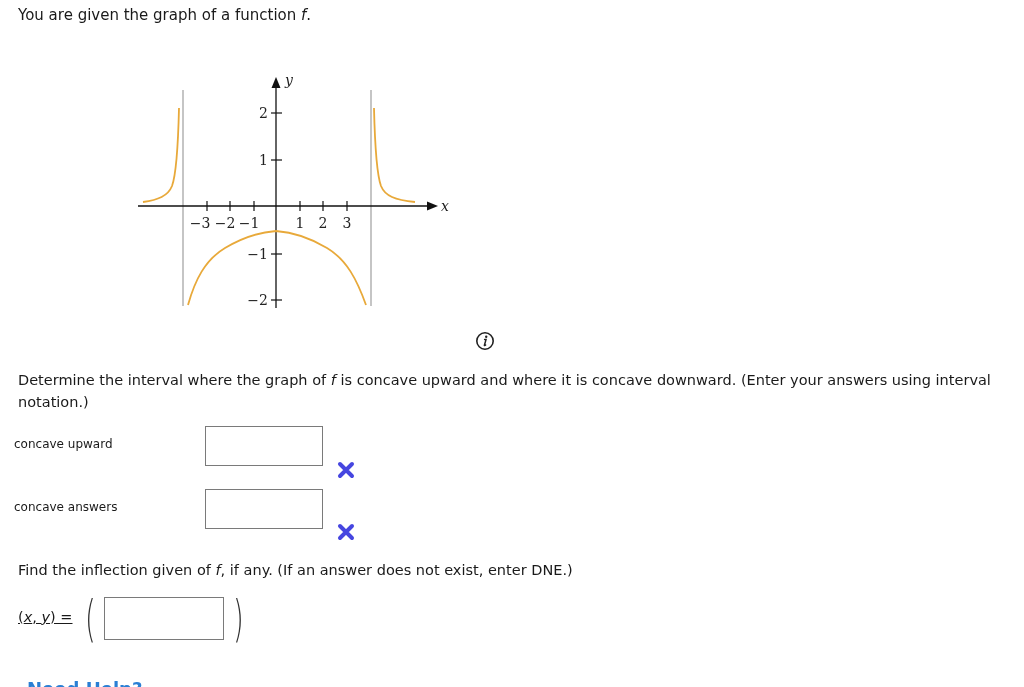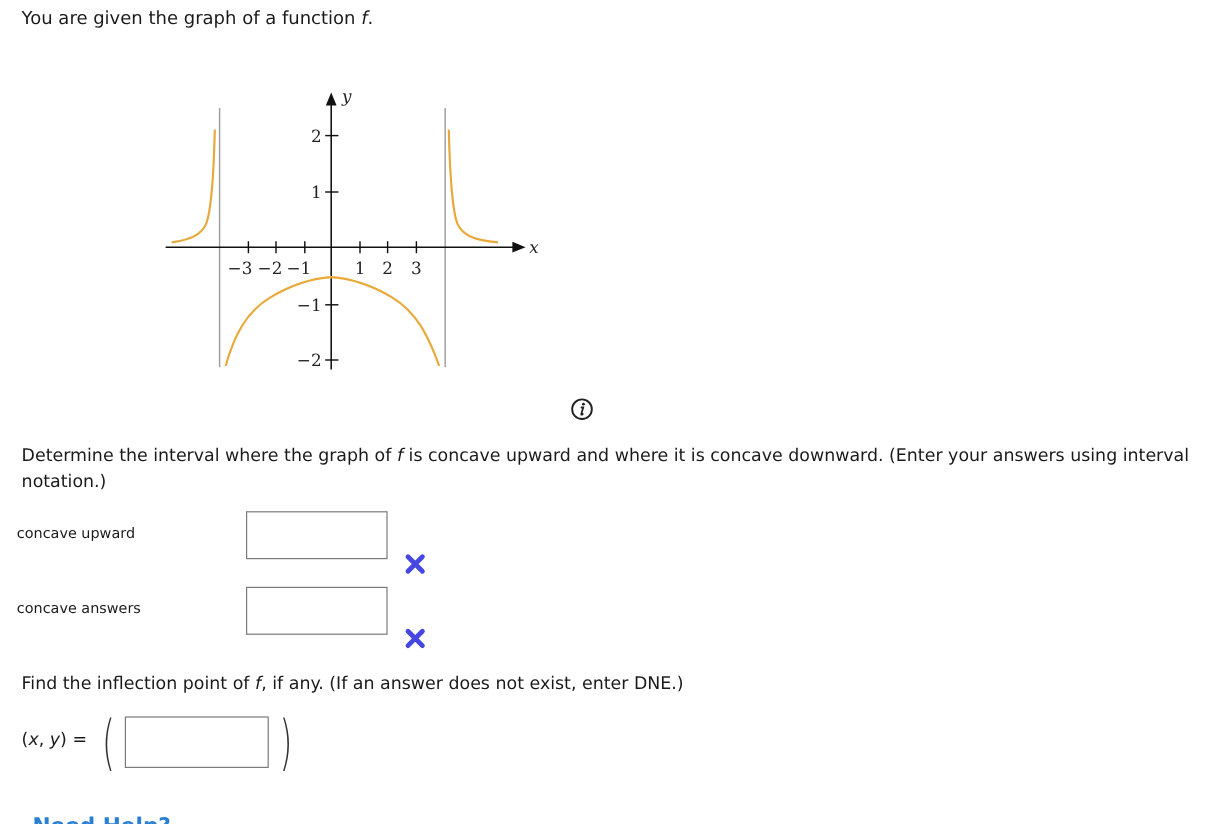--- a/index.html
+++ b/index.html
@@ -62,20 +62,21 @@
     }
     .inflection-text {
       left: 18px; top: 562px;
       font-size: 14.5px;
       white-space: nowrap;
     }
     .xy-label {
       left: 18px; top: 609px;
       font-size: 14.5px;
       white-space: nowrap;
+      text-decoration: underline;
     }
     .paren {
       top: 590px;
       font-family: "DejaVu Sans", "Liberation Sans", sans-serif;
       font-size: 50px;
       line-height: 58px;
       color: #333;
       font-weight: 100;
       transform: scaleX(0.55);
       transform-origin: left top;
@@ -155,21 +156,21 @@
   <path d="M3,3 L15,15 M15,3 L3,15" stroke="#4646e0" stroke-width="4" stroke-linecap="round"></path>
 </svg>
 
 <div class="abs label" style="top:500px;">concave answers</div>
 <input class="abs answer-box" style="left: 205px; top: 489px;" type="text" value="">
 <svg class="abs wrong-mark" style="left:337px; top:523px;" viewBox="0 0 18 18">
   <path d="M3,3 L15,15 M15,3 L3,15" stroke="#4646e0" stroke-width="4" stroke-linecap="round"></path>
 </svg>
 
 <div class="abs inflection-text">
-  <span>Find the inflection point of </span><i>f</i><span>, if any. (If an answer does not exist, enter DNE.)</span>
+  <span>Find the inflection given of </span><i>f</i><span>, if any. (If an answer does not exist, enter DNE.)</span>
 </div>
 
 <div class="abs xy-label">
   <span>(</span><i>x</i><span>, </span><i>y</i><span>) =</span>
 </div>
 
 <div class="abs paren" style="left:85px;">(</div>
 <input class="abs answer-box" style="left: 104px; top: 597px; height: 43px; width: 120px;" type="text" value="">
 <div class="abs paren" style="left:233px;">)</div>
 

